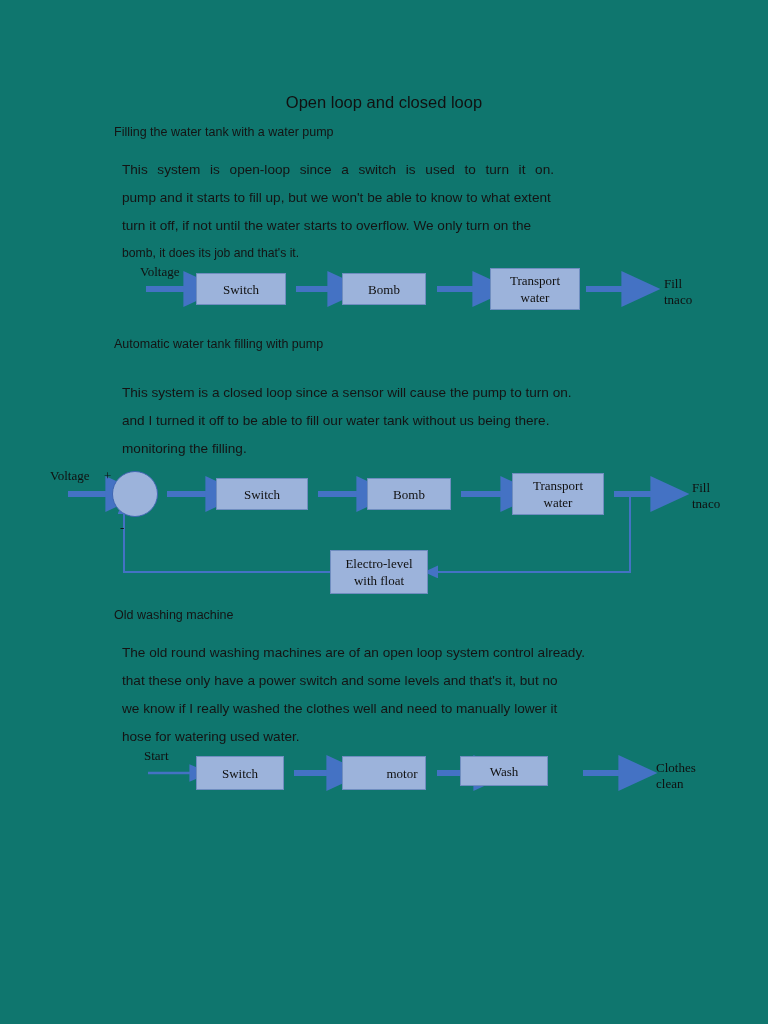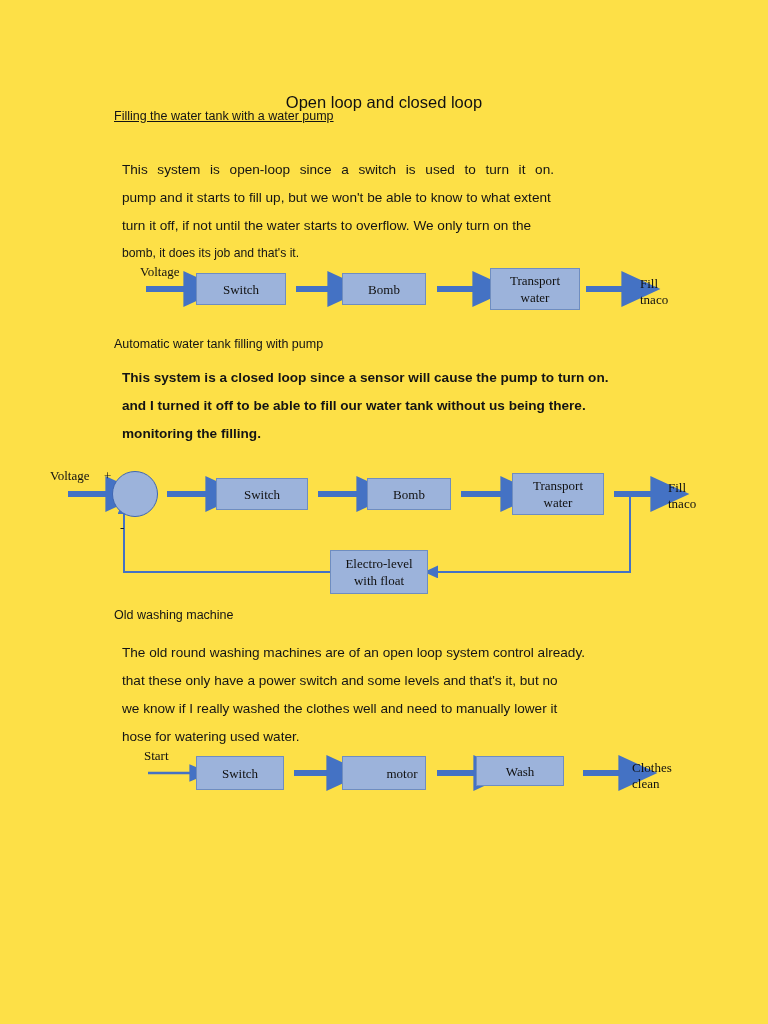--- a/index.html
+++ b/index.html
@@ -12,21 +12,21 @@
     height: 1024px;
     position: relative;
     font-family: "Liberation Sans", sans-serif;
     color: #000000;
     overflow: hidden;
   }
 
   .page {
     position: absolute;
     inset: 0;
-    background: #fde047;
+    background: #0f766e;
   }
 
   
   .doc-title {
     position: absolute;
     left: 0;
     top: 92px;
     width: 768px;
     text-align: center;
     font-family: "Liberation Sans", sans-serif;
@@ -108,38 +108,38 @@
   }
 
   .io-label {
     position: absolute;
     font-family: "Liberation Serif", serif;
     font-size: 13px;
     line-height: 16px;
     color: #101010;
     white-space: nowrap;
   }
-  .io-label .ln { display: block; }
+  .io-label .ln { display: block; margin-left: 24px; }
 
   .sign-label {
     position: absolute;
     font-family: "Liberation Serif", serif;
     font-size: 13px;
     line-height: 13px;
     color: #101010;
   }
 </style>
 </head>
 <body>
 
 <div class="page">
 
   <div class="doc-title">Open loop and closed loop</div>
 
-  <div class="heading" style="top:108px;text-decoration:underline;">Filling the water tank with a water pump</div>
+  <div class="heading" style="top:124px;">Filling the water tank with a water pump</div>
 
   <div class="para" style="top:152px;">
     <p class="justified">This system is open-loop since a switch is used to turn it on.</p>
     <p>pump and it starts to fill up, but we won't be able to know to what extent</p>
     <p>turn it off, if not until the water starts to overflow. We only turn on the</p>
     <p class="small">bomb, it does its job and that's it.</p>
   </div>
 
   <div class="diagram" style="top:258px; height:70px;">
 
@@ -175,21 +175,21 @@
     </div>
 
     <div class="io-label" style="left:640px; top:18px;">
       <span class="ln">Fill</span>
       <span class="ln">tnaco</span>
     </div>
   </div>
 
   <div class="heading" style="top:336px;">Automatic water tank filling with pump</div>
 
-  <div class="para" style="top:360px;font-weight:bold;">
+  <div class="para" style="top:375px;">
     <p>This system is a closed loop since a sensor will cause the pump to turn on.</p>
     <p>and I turned it off to be able to fill our water tank without us being there.</p>
     <p>monitoring the filling.</p>
   </div>
 
   <div class="diagram" style="top:462px; height:140px;">
 
     <div class="io-label" style="left:50px; top:6px;">Voltage</div>
 
     <div class="sign-label" style="left:104px; top:7px;">+</div>
@@ -280,21 +280,21 @@
     </svg>
 
     <div class="node-box" style="left:196px; top:14px; width:88px; height:34px;">
       <span class="ln">Switch</span>
     </div>
 
     <div class="node-box" style="left:342px; top:14px; width:84px; height:34px;padding-left:36px;">
       <span class="ln">motor</span>
     </div>
 
-    <div class="node-box" style="left:476px; top:14px; width:88px; height:30px;">
+    <div class="node-box" style="left:460px; top:14px; width:88px; height:30px;">
       <span class="ln">Wash</span>
     </div>
 
     <div class="io-label" style="left:632px; top:18px;">
       <span class="ln">Clothes</span>
       <span class="ln">clean</span>
     </div>
   </div>
 
 </div>

